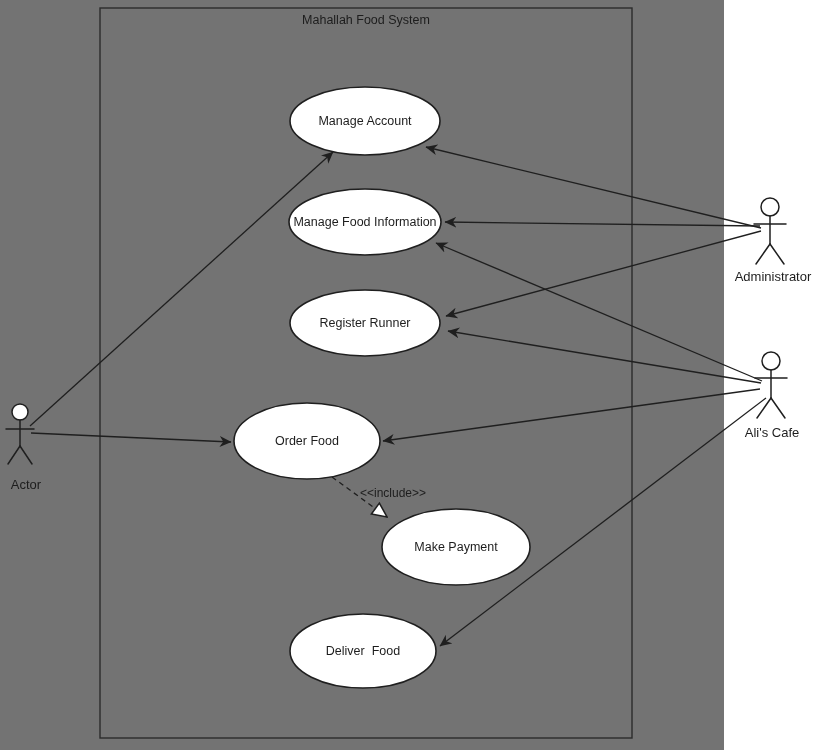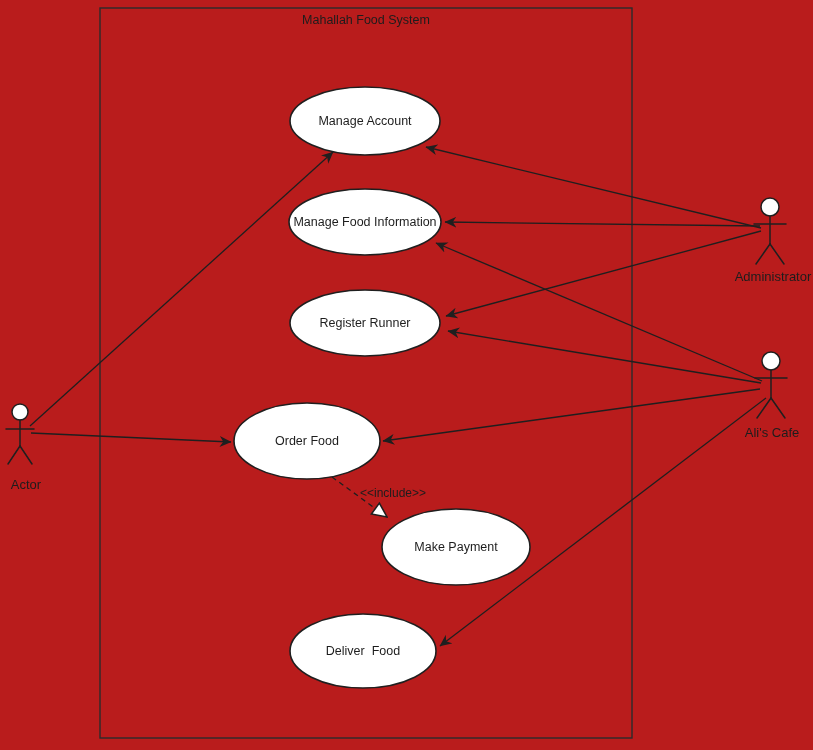--- a/index.html
+++ b/index.html
@@ -2,23 +2,23 @@
 <html><head>
 <meta charset="utf-8">
 <style>
   html, body {
     margin: 0;
     padding: 0;
     background: #ffffff;
   }
   .canvas {
     position: relative;
-    width: 813px;
+    width: 724px;
     height: 750px;
-    background: #b91c1c;
+    background: #737373;
     font-family: "Liberation Sans", sans-serif;
   }
   svg text {
     font-family: "Liberation Sans", sans-serif;
     fill: #1d1d1d;
     white-space: pre;
   }
   .uc-label { font-size: 12.5px; }
   .actor-label { font-size: 13px; }
   .title-label { font-size: 12.5px; }

